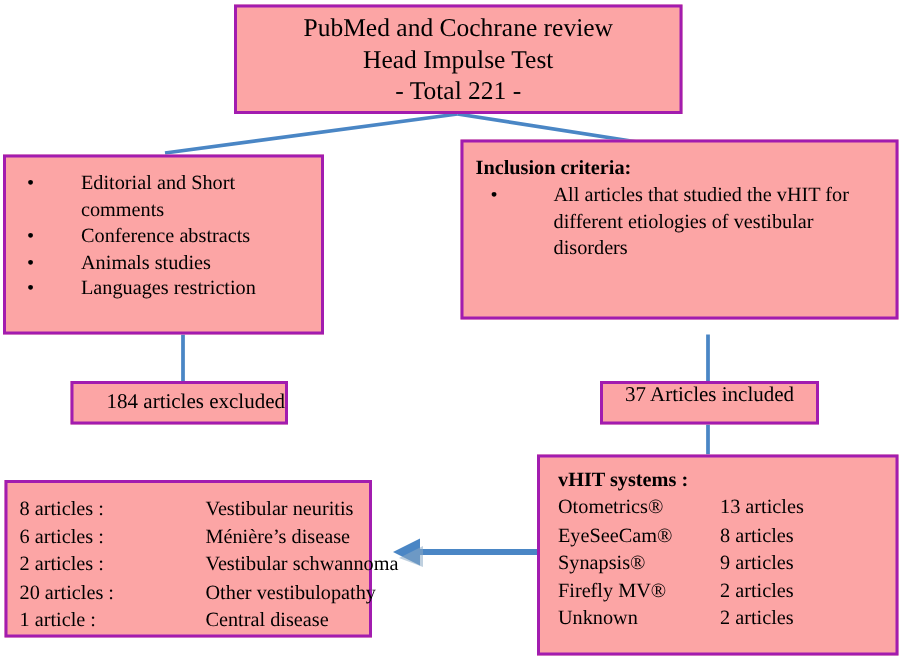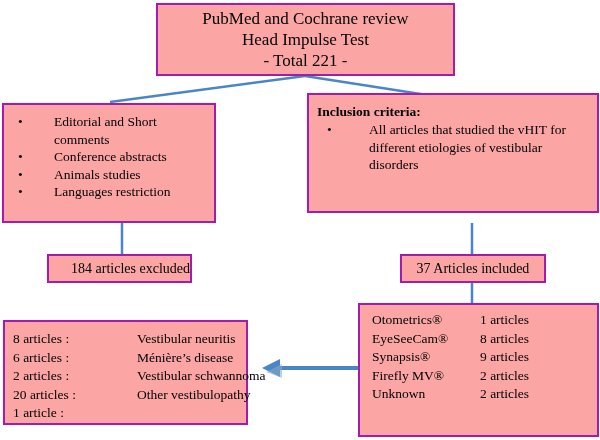--- a/index.html
+++ b/index.html
@@ -105,21 +105,20 @@
     display: flex;
     align-items: center;
     justify-content: flex-end;
   }
   #included-box {
     left: 400px;
     top: 254px;
     width: 146px;
     height: 29px;
     display: flex;
-    align-items: center;
     justify-content: center;
   }
   .result-text {
     font-size: 14px;
     white-space: nowrap;
   }
 
   
   #diagnoses-box {
     left: 3px;
@@ -248,27 +247,29 @@
     <div class="diag-row">
       <span class="diag-count">2 articles :</span>
       <span class="diag-label">Vestibular schwannoma</span>
     </div>
     <div class="diag-row">
       <span class="diag-count">20 articles :</span>
       <span class="diag-label">Other vestibulopathy</span>
     </div>
     <div class="diag-row">
       <span class="diag-count">1 article :</span>
+      <span class="diag-label">Central disease</span>
     </div>
   </div>
 
   <div class="box" id="vhit-box">
+    <div class="vhit-title">vHIT  systems :</div>
     <div class="vhit-row">
       <span class="vhit-name">Otometrics®</span>
-      <span class="vhit-count">1 articles</span>
+      <span class="vhit-count">13 articles</span>
     </div>
     <div class="vhit-row">
       <span class="vhit-name">EyeSeeCam®</span>
       <span class="vhit-count">8  articles</span>
     </div>
     <div class="vhit-row">
       <span class="vhit-name">Synapsis®</span>
       <span class="vhit-count">9  articles</span>
     </div>
     <div class="vhit-row">

